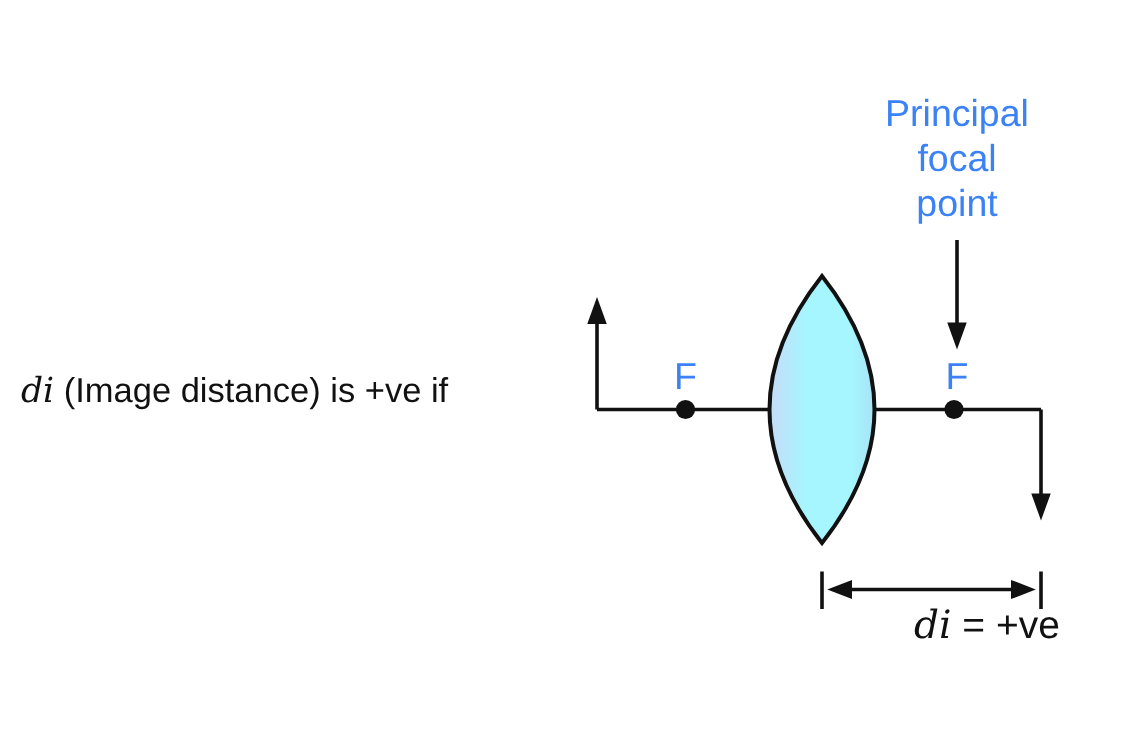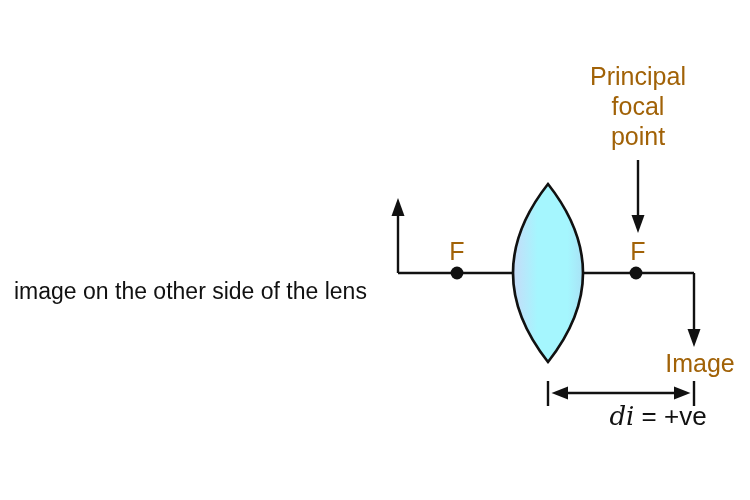--- a/index.html
+++ b/index.html
@@ -13,21 +13,21 @@
   }
   #diagram-svg{position:absolute;left:0;top:0;}
   .ink-line{stroke:#111;stroke-width:2.4;fill:none;}
   .ink-fill{fill:#111;stroke:none;}
   .lens-outline{stroke:#111;stroke-width:2.6;}
   .lbl{
     position:absolute;
     white-space:nowrap;
     font-size:25px;
     line-height:28px;
-    color:#a16207;
+    color:#3b82f6;
   }
   .centered{transform:translateX(-50%);text-align:center;}
   .note{
     position:absolute;
     left:14px;top:245px;
     font-size:23px;
     line-height:31px;
     white-space:nowrap;
   }
   .principal{
@@ -77,31 +77,29 @@
     <circle class="ink-fill" cx="636" cy="273" r="6.4"></circle>
 
     <path class="ink-line" d="M548,381 V406"></path>
     <path class="ink-line" d="M694,381 V406"></path>
     <path class="ink-line" d="M564,393 H678"></path>
     <polygon class="ink-fill" points="551.5,393 568,386.6 568,399.4"></polygon>
     <polygon class="ink-fill" points="690.5,393 674,386.6 674,399.4"></polygon>
   </svg>
 
   <div class="note">
-    <br>
-    <span>image on the other side of the lens</span>
+    <span><span class="math-it">di</span><span> (Image distance) is +ve if</span></span><br>
   </div>
 
 
   <div class="lbl centered principal" style="left:638px;top:61px;">Principal
 focal
 point</div>
 
   <div class="lbl centered" style="left:457px;top:237px;">F</div>
   <div class="lbl centered" style="left:638px;top:237px;">F</div>
 
-  <div class="lbl centered" style="left:700px;top:349px;">Image</div>
 
   <div class="dim-label centered" style="left:658px;top:401px;">
     <span class="math-it">di</span><span> = +ve</span>
   </div>
 
 </div>
 
 </body></html>

